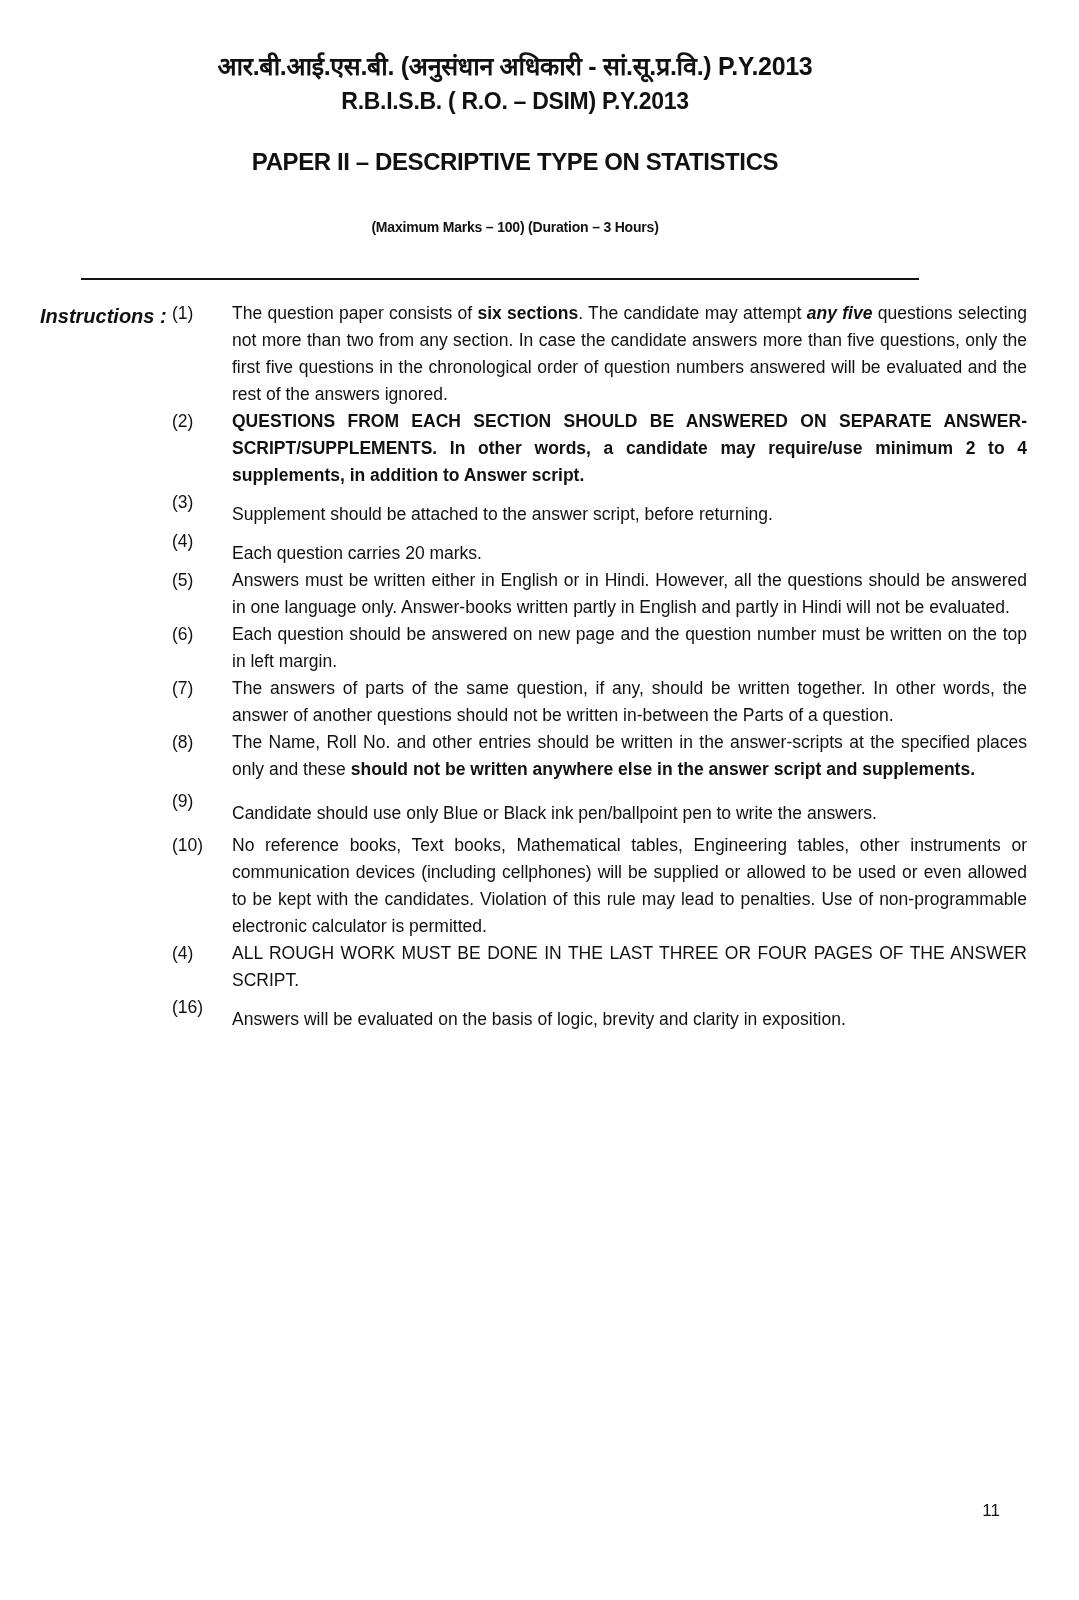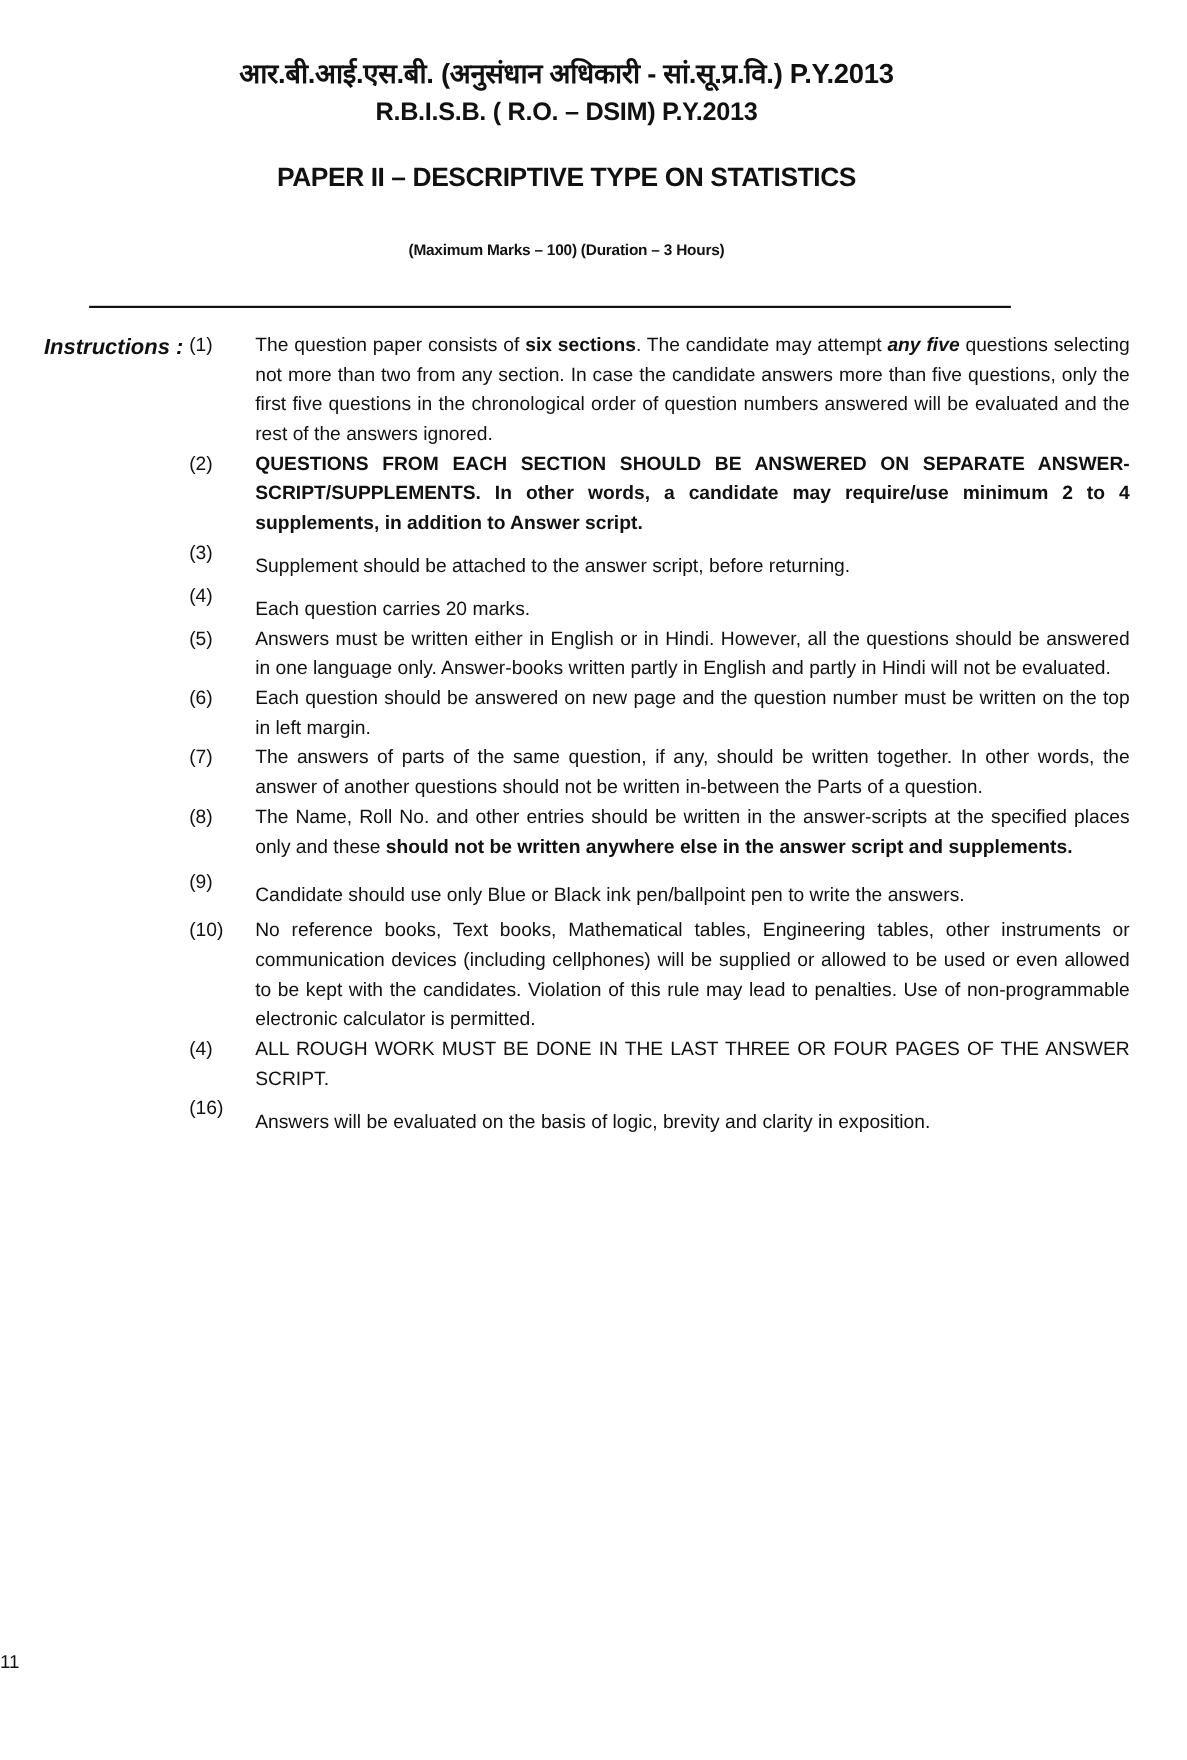--- a/index.html
+++ b/index.html
@@ -85,21 +85,21 @@
     }
     .item.left .txt { text-align: left; margin-top: 12px; }
     .item.gap-before { margin-top: 5px; }
     .seg-b { font-weight: bold; }
     .seg-bi { font-weight: bold; font-style: italic; }
     .page-number {
       position: absolute;
       left: 0;
       width: 1000px;
       top: 1501px;
-      text-align: left;
+      text-align: right;
       font-size: 17px;
     }
   </style>
 </head>
 <body>
 
 <div class="header h-hindi">आर.बी.आई.एस.बी. (अनुसंधान अधिकारी - सां.सू.प्र.वि.) P.Y.2013</div>
 <div class="header h-english">R.B.I.S.B. ( R.O. – DSIM)  P.Y.2013</div>
 <div class="header h-paper">PAPER II – DESCRIPTIVE TYPE ON STATISTICS</div>
 <div class="header h-marks">(Maximum Marks – 100) (Duration – 3 Hours)</div>

